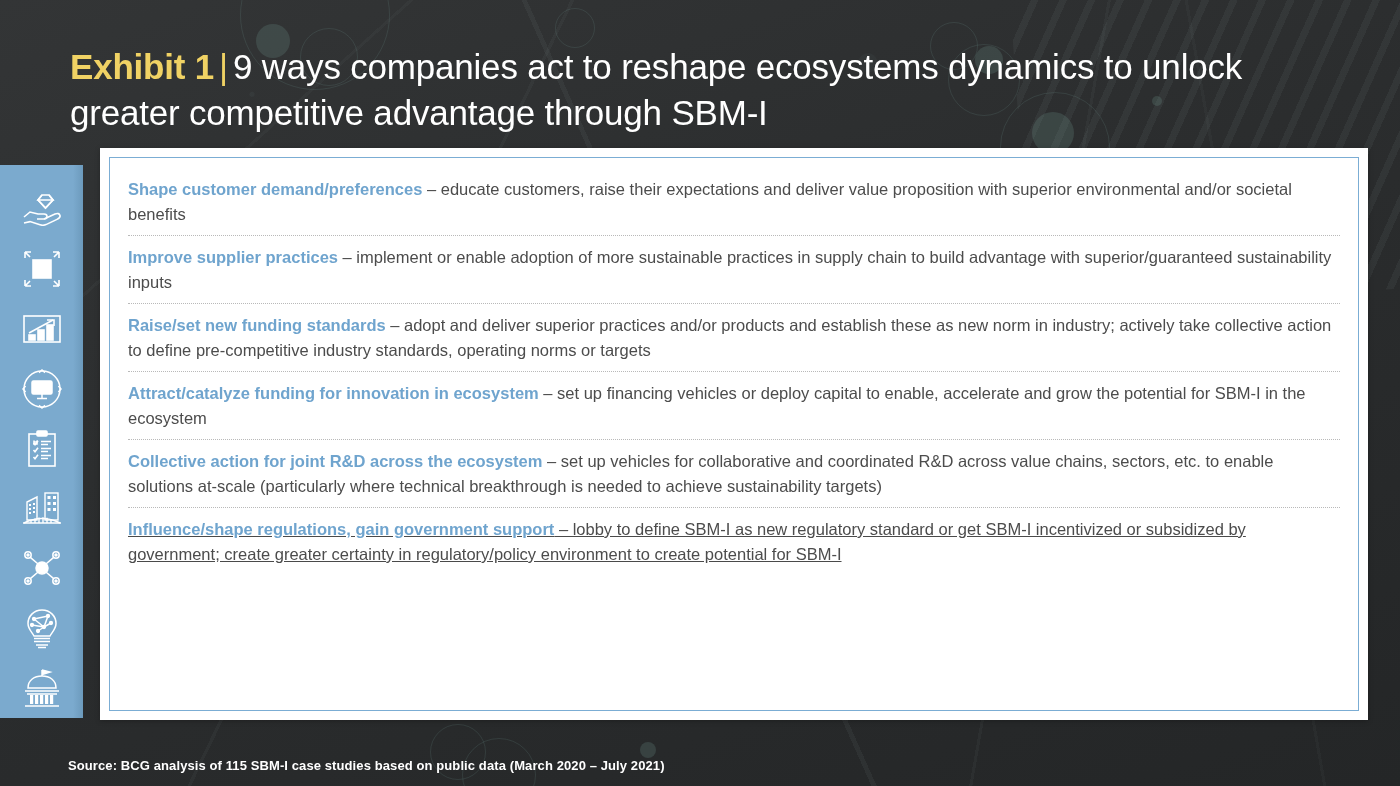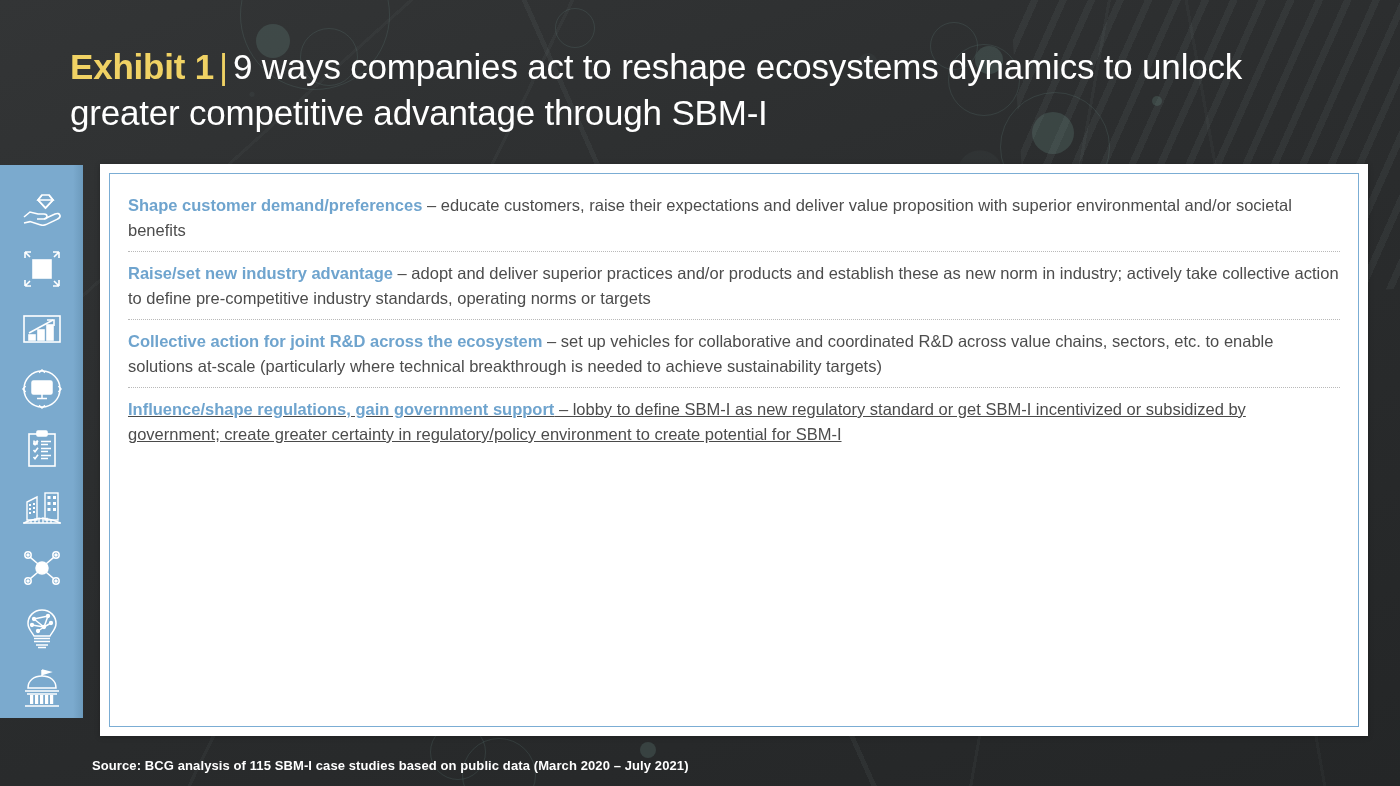--- a/index.html
+++ b/index.html
@@ -67,21 +67,21 @@
   }
   .rail-item {
     width:60px; height:60px; display:flex; align-items:center; justify-content:center;
     margin-bottom:0;
   }
   .rail-item + .rail-item { margin-top:0; }
   .rail-item svg { display:block; }
 
   
   #card {
-    position:absolute; left:100px; top:164px; width:1268px; height:572px;
+    position:absolute; left:100px; top:148px; width:1268px; height:572px;
     background:#ffffff; z-index:4; padding:9px 9px 9px 9px;
     box-shadow:0 1px 5px rgba(0,0,0,0.25);
   }
   #card-inner {
     width:100%; height:100%;
     border:1.5px solid #7badd4;
     padding:10px 18px 10px 18px;
     display:flex; flex-direction:column; justify-content:flex-start;
   }
   .row {
@@ -91,21 +91,20 @@
   }
   .row:last-child { border-bottom:none;text-decoration:underline; }
   .row .lead { color:#6fa4ce; font-weight:700; }
   .row .body { color:#4c4c4c; }
 
   
   #source {
     position:absolute; left:68px; top:758px;
     font-size:13px; color:#ffffff; font-weight:700; letter-spacing:0.1px;
     z-index:3;
-    margin-left:24px;
   }
 </style>
 </head>
 <body>
 
 <div id="backdrop">
   <div class="net"></div>
   <div class="rings">
     <i style="left:240px;top:-60px;width:150px;height:150px;"></i>
     <i style="left:300px;top:28px;width:58px;height:58px;"></i>
@@ -269,27 +268,33 @@
 </div>
 
 <div id="card">
   <div id="card-inner">
 
     <div class="row">
       <span class="lead">Shape customer demand/preferences</span><span class="body"> – educate customers, raise their expectations and deliver value proposition with superior environmental and/or societal benefits</span>
     </div>
 
 
-
-
-    <div class="row">
-      <span class="lead">Raise/set new industry advantage</span><span class="body"> – adopt and deliver superior practices and/or products and establish these as new norm in industry; actively take collective action to define pre-competitive industry standards, operating norms or targets</span>
-    </div>
-
-
+    <div class="row">
+      <span class="lead">Improve supplier practices</span><span class="body"> – implement or enable adoption of more sustainable practices in supply chain to build advantage with superior/guaranteed sustainability inputs</span>
+    </div>
+
+
+    <div class="row">
+      <span class="lead">Raise/set new funding standards</span><span class="body"> – adopt and deliver superior practices and/or products and establish these as new norm in industry; actively take collective action to define pre-competitive industry standards, operating norms or targets</span>
+    </div>
+
+
+    <div class="row">
+      <span class="lead">Attract/catalyze funding for innovation in ecosystem</span><span class="body"> – set up financing vehicles or deploy capital to enable, accelerate and grow the potential for SBM-I in the ecosystem</span>
+    </div>
 
     <div class="row">
       <span class="lead">Collective action for joint R&amp;D across the ecosystem</span><span class="body"> – set up vehicles for collaborative and coordinated R&amp;D across value chains, sectors, etc. to enable solutions at-scale (particularly where technical breakthrough is needed to achieve sustainability targets)</span>
     </div>
 
     <div class="row">
       <span class="lead">Influence/shape regulations, gain government support</span><span class="body"> – lobby to define SBM-I as new regulatory standard or get SBM-I incentivized or subsidized by government; create greater certainty in regulatory/policy environment to create potential for SBM-I</span>
     </div>
 
   </div>

